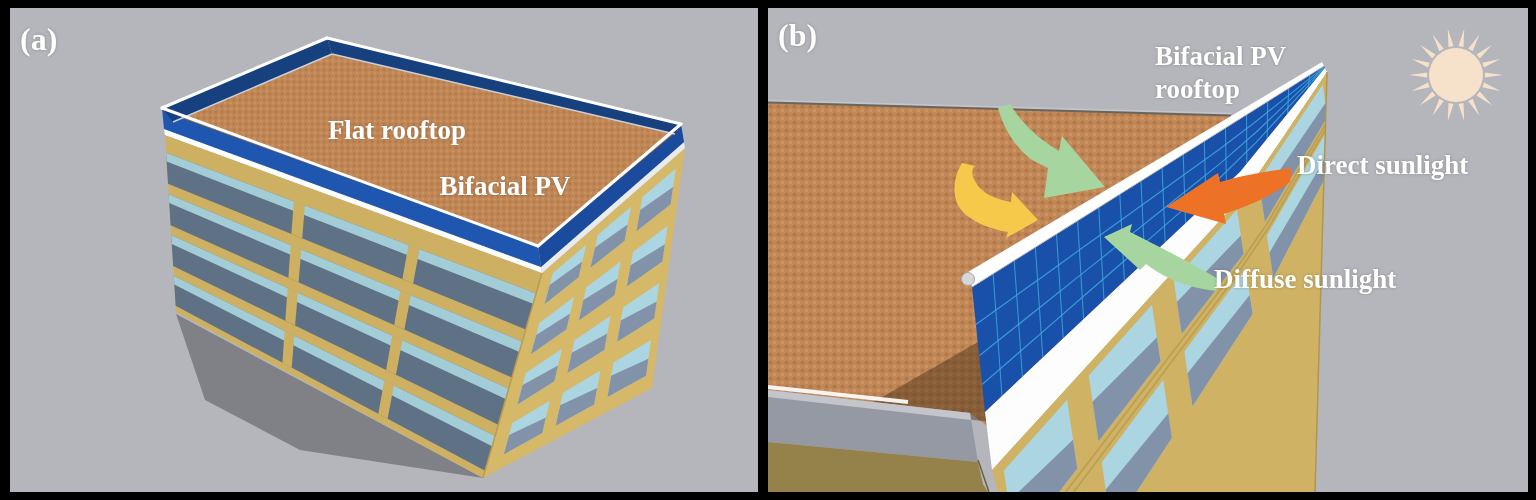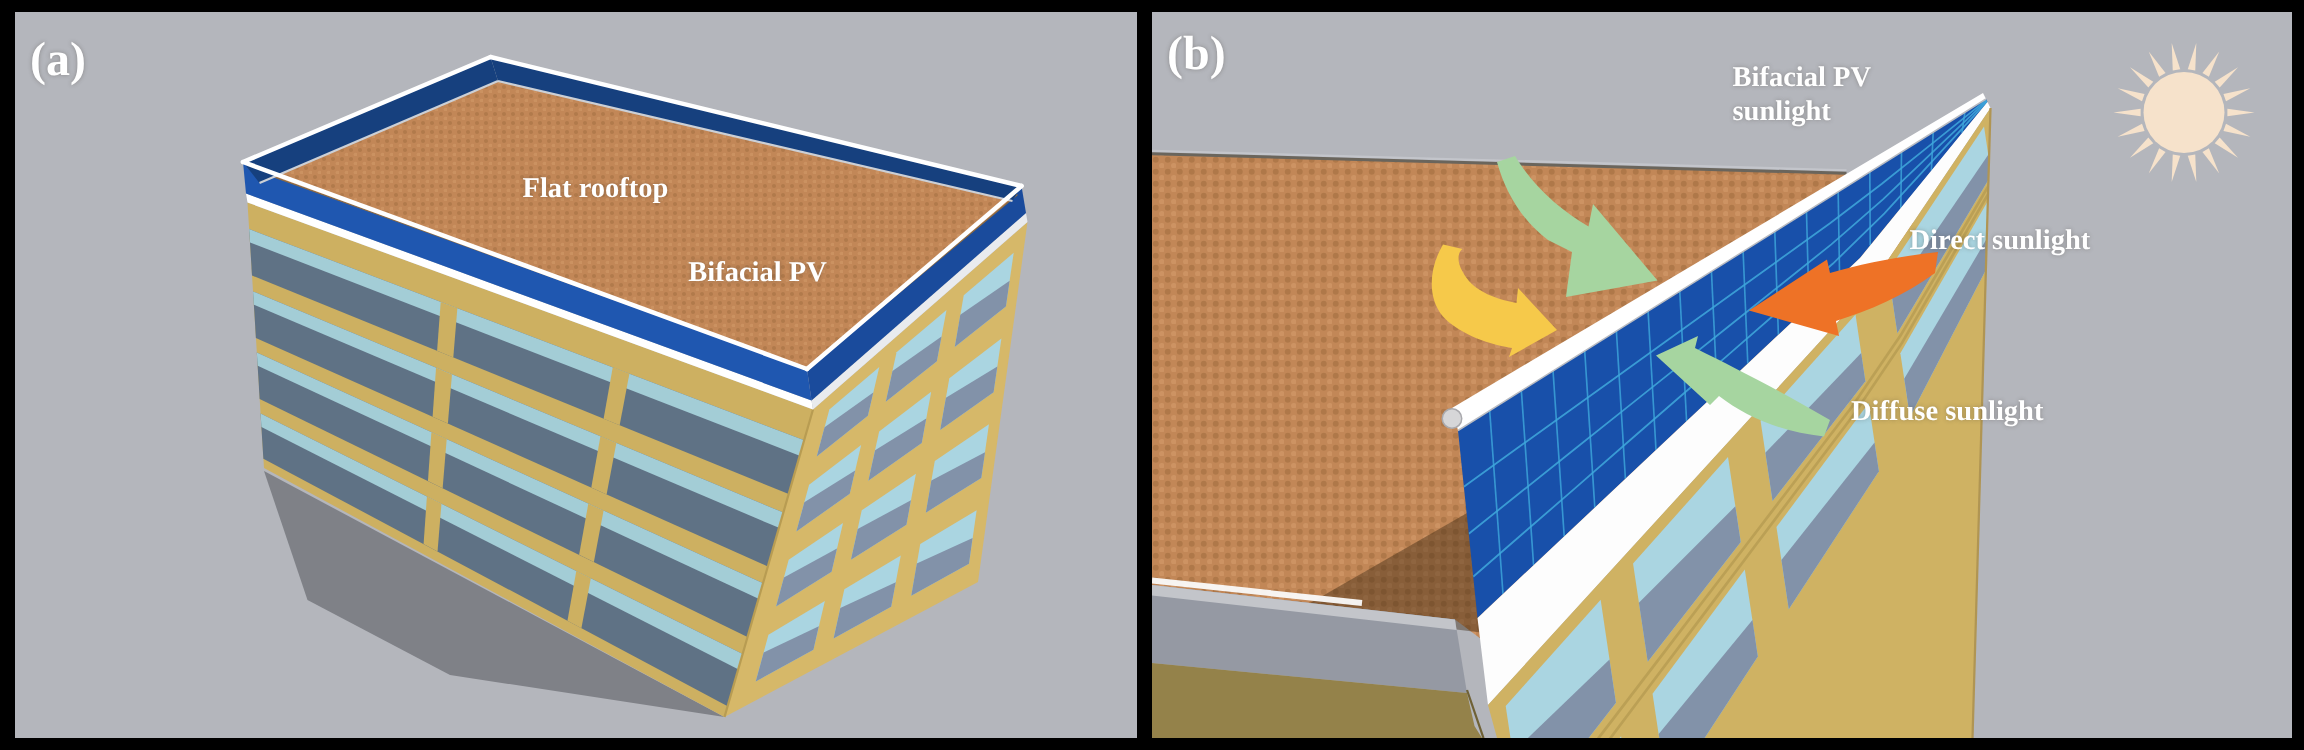--- a/index.html
+++ b/index.html
@@ -5,21 +5,21 @@
   html,body{margin:0;padding:0;background:#000;}
   .frame{position:relative;width:1536px;height:500px;background:var(--c-frame,#000);overflow:hidden;
          font-family:"Liberation Serif", serif;}
   .panel{position:absolute;top:8px;height:484px;background:var(--c-background,#b4b6bc);overflow:hidden;}
   .panel-a{left:10px;width:748px;}
   .panel-b{left:768px;width:760px;}
   .panel svg{position:absolute;left:0;top:0;}
   .lbl{position:absolute;color:var(--c-text,#fff);font-weight:bold;white-space:nowrap;
        text-shadow:0 0 3px rgba(60,55,45,.35);line-height:1.22;}
   .panel-letter{font-size:32px;}
-  .ann{font-size:19px;}
+  .ann{font-size:27px;}
   .center{text-align:center;font-family:Liberation Serif, serif;}
 </style>
 </head>
 <body>
 
 <div class="frame">
 
   <div class="panel panel-a">
     <svg id="svgA" width="748" height="484" viewBox="0 0 748 484">
       <defs>
@@ -200,18 +200,18 @@
         </g>
 
       <path d="M 230,100 C 236,122 248,140 264,152 L 280,160 L 276,190 L 337,179 L 294,128 L 291,143 C 272,132 254,116 242,96 Z" style="fill:var(--c-arrow-green)"></path>
       <path d="M 194,155 C 185,170 183,190 194,203 C 203,213 221,221 240,224 L 238,230 L 270,212 L 244,184 L 243,194 C 227,191 213,185 207,173 C 203,166 204,160 207,158 Z" style="fill:var(--c-arrow-yellow)"></path>
       <path d="M 524,160 C 498,163 472,168 452,174 L 450,165 L 398,199 L 458,216 L 456,206 C 478,199 502,189 522,174 Z" style="fill:var(--c-arrow-orange)"></path>
       <path d="M 448,283 C 420,280 396,270 378,256 L 372,262 L 336,229 L 364,216 L 362,224 C 390,238 418,252 452,272 Z" style="fill:var(--c-arrow-green)"></path>
     </svg>
     <div class="lbl panel-letter" style="left:10px;top:8px">(b)</div>
     <div class="lbl ann" style="left:387px;top:32px">
       <div>Bifacial PV</div>
-      <div>sunlight</div>
+      <div>rooftop</div>
     </div>
-    <div class="lbl ann" style="left:505px;top:141px">Direct sunlight</div>
-    <div class="lbl ann" style="left:466px;top:255px">Diffuse sunlight</div>
+    <div class="lbl ann" style="left:529px;top:141px">Direct sunlight</div>
+    <div class="lbl ann" style="left:446px;top:255px">Diffuse sunlight</div>
   </div>
 </div>
 
 </body></html>

